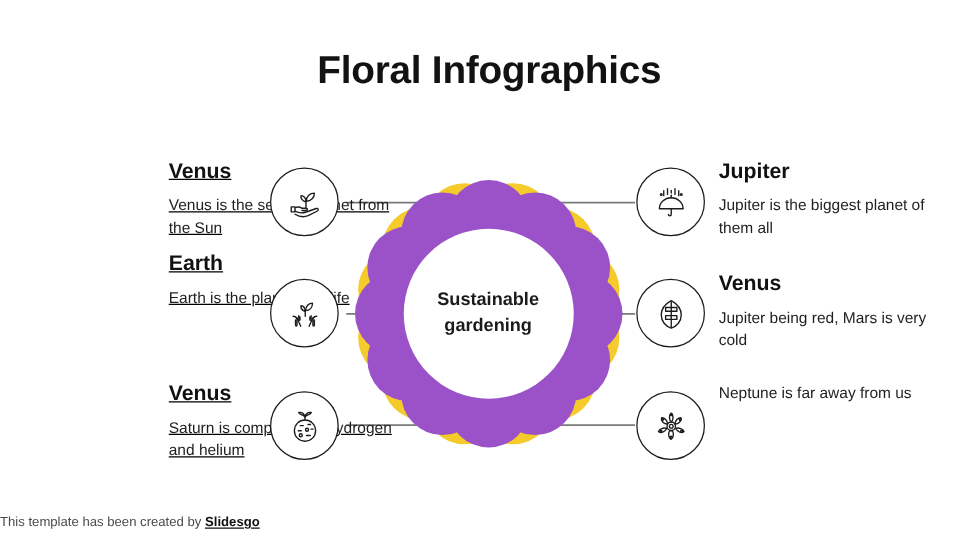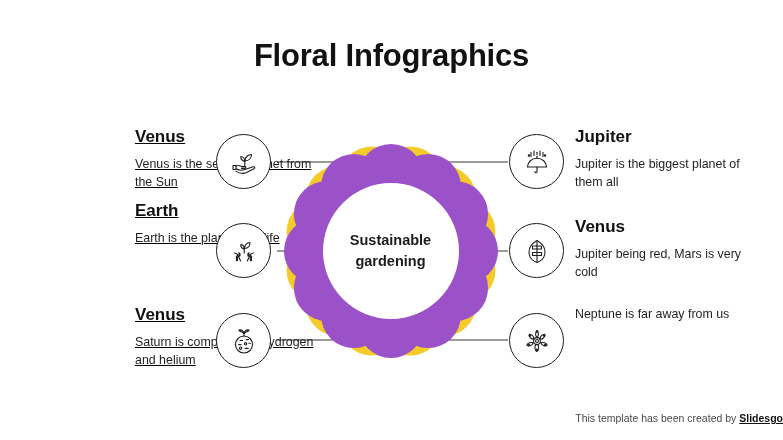--- a/index.html
+++ b/index.html
@@ -126,21 +126,21 @@
     box-sizing: border-box;
   }
   .icon-circle svg { display: block; }
 
   
   .footer {
     position: absolute;
     left: 0;
     top: 412px;
     width: 783px;
-    text-align: right;
+    text-align: left;
     font-size: 10.5px;
     color: #4a4a4a;
   }
   .footer b {
     color: #111111;
     font-weight: bold;
     text-decoration: underline;
   }
 </style>
 </head>

